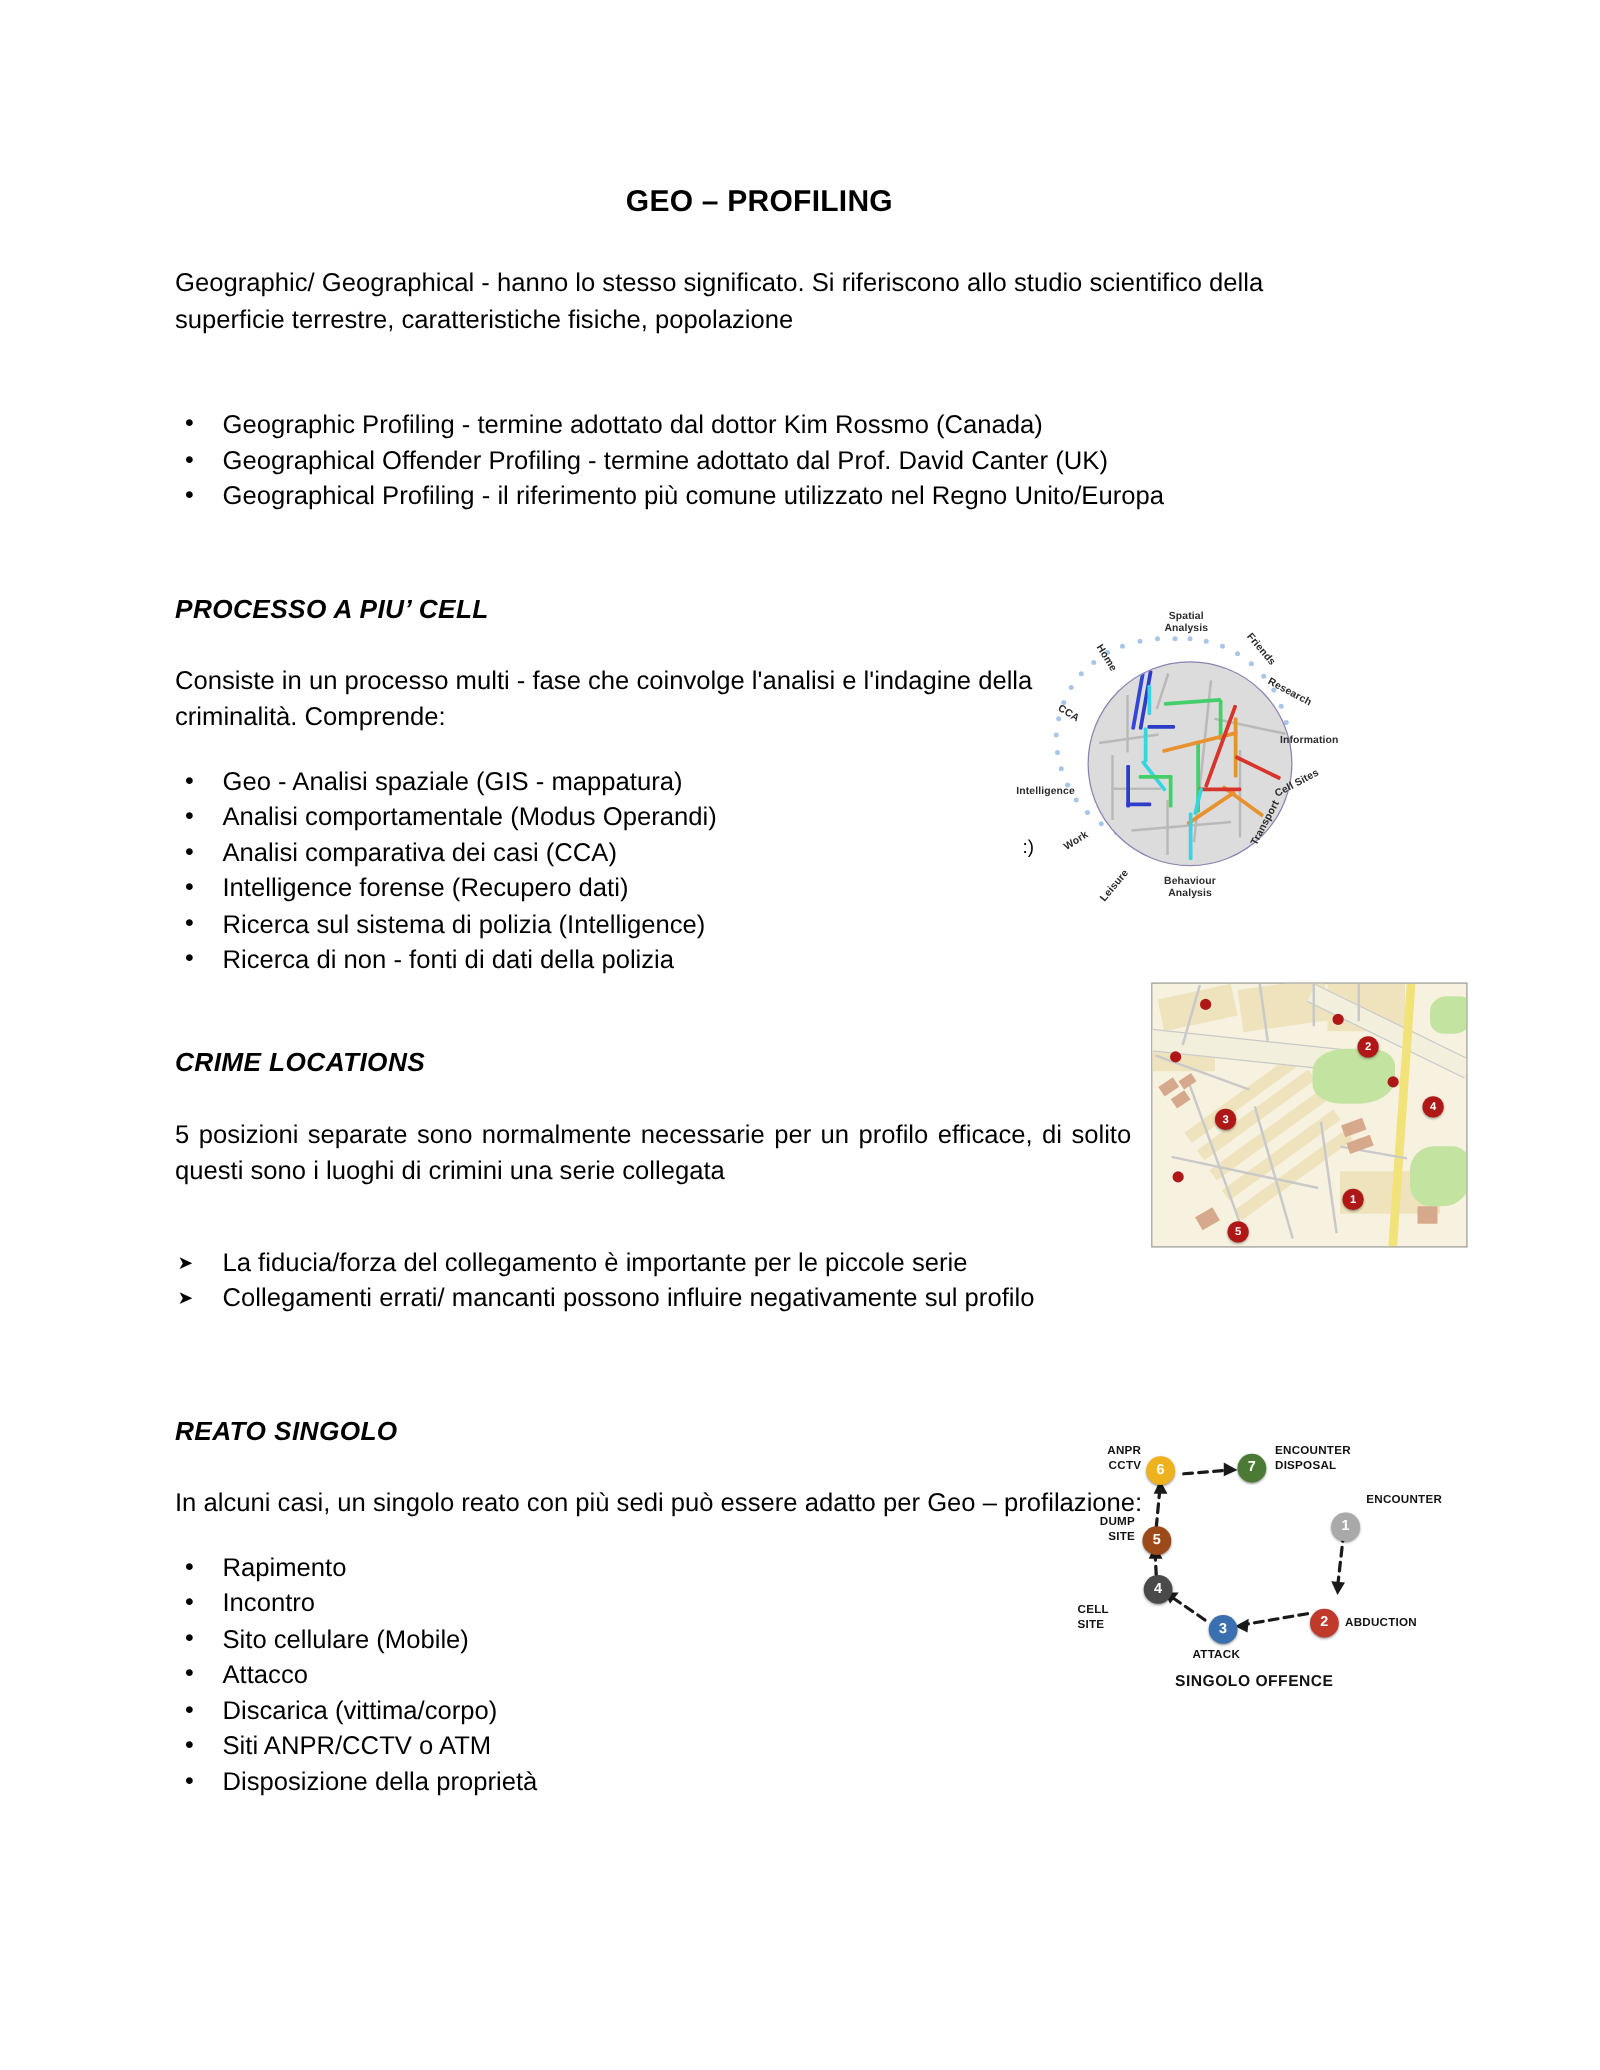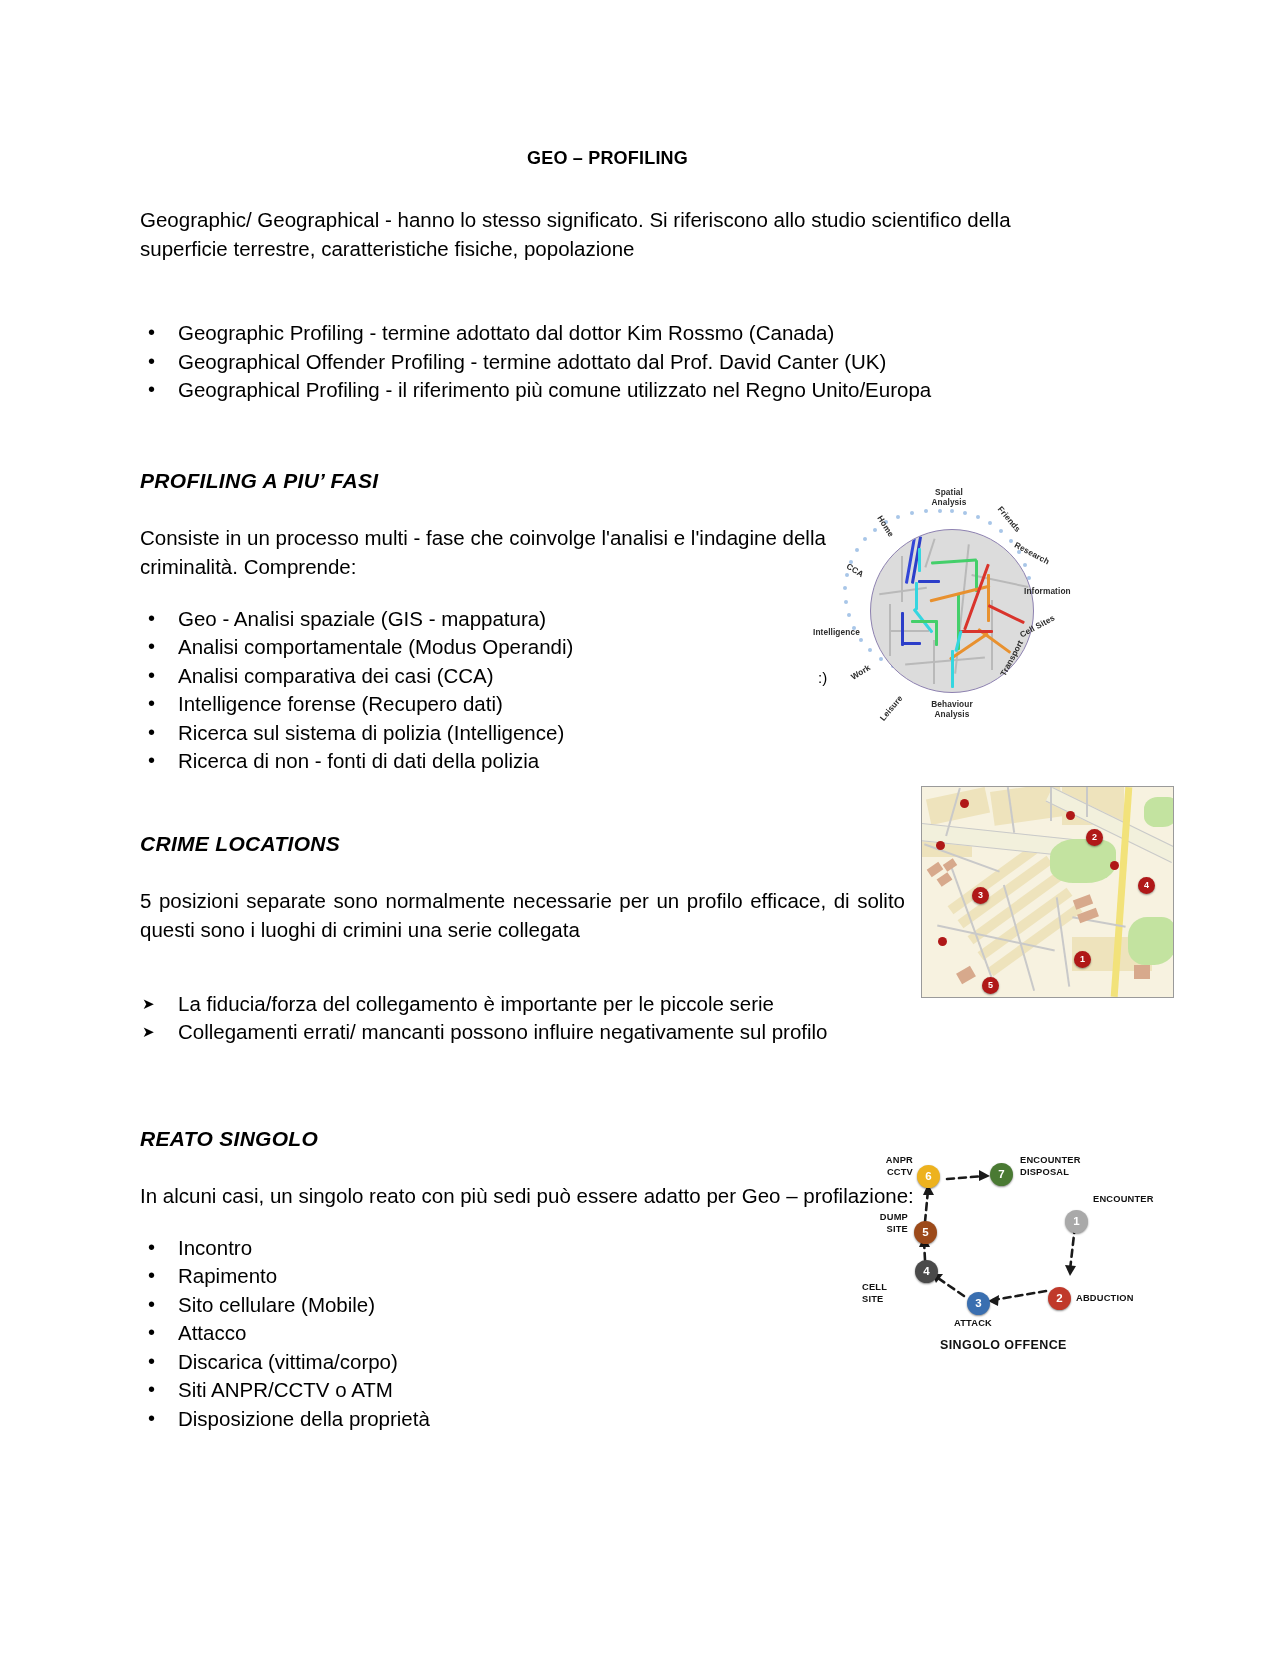--- a/index.html
+++ b/index.html
@@ -26,21 +26,21 @@
   .content {
     position: absolute;
     left: 140px;
     top: 0;
     width: 935px;
   }
 
   
   .doc-title {
     text-align: center;
-    font-size: 18px;
+    font-size: 24px;
     font-weight: bold;
     letter-spacing: 0.2px;
     margin-top: 148px;
     margin-bottom: 0;
   }
 
   
   .para {
     font-size: 20.5px;
     line-height: 29px;
@@ -230,21 +230,21 @@
     <div class="spacer-56"></div>
 
     <ul class="bullets indent-deep">
       <li>Geographic Profiling - termine adottato dal dottor Kim Rossmo (Canada)</li>
       <li>Geographical Offender Profiling - termine adottato dal Prof. David Canter (UK)</li>
       <li>Geographical Profiling - il riferimento più comune utilizzato nel Regno Unito/Europa</li>
     </ul>
 
     <div class="spacer-64"></div>
 
-    <h2 class="section-head">PROFILING A PIU’ FASI</h2>
+    <h2 class="section-head">PROCESSO A PIU’ CELL</h2>
     <div class="spacer-30"></div>
     <p class="para" style="width:700px;">Consiste in un processo multi - fase che coinvolge l'analisi e l'indagine della criminalità. Comprende:</p>
     <div class="spacer-24"></div>
     <ul class="bullets indent-mid">
       <li>Geo - Analisi spaziale (GIS - mappatura)</li>
       <li>Analisi comportamentale (Modus Operandi)</li>
       <li>Analisi comparativa dei casi (CCA)</li>
       <li>Intelligence forense (Recupero dati)</li>
       <li>Ricerca sul sistema di polizia (Intelligence)</li>
       <li>Ricerca di non - fonti di dati della polizia</li>
@@ -262,22 +262,22 @@
     </ul>
 
     <div class="spacer-56"></div>
     <div class="spacer-24"></div>
 
     <h2 class="section-head">REATO SINGOLO</h2>
     <div class="spacer-30"></div>
     <p class="para">In alcuni casi, un singolo reato con più sedi può essere adatto per Geo – profilazione:</p>
     <div class="spacer-24"></div>
     <ul class="bullets indent-mid">
+      <li>Rapimento</li>
       <li>Incontro</li>
-      <li>Rapimento</li>
       <li>Sito cellulare (Mobile)</li>
       <li>Attacco</li>
       <li>Discarica (vittima/corpo)</li>
       <li>Siti ANPR/CCTV o ATM</li>
       <li>Disposizione della proprietà</li>
     </ul>
 
   </div>
 
   <div class="fig-wheel">

